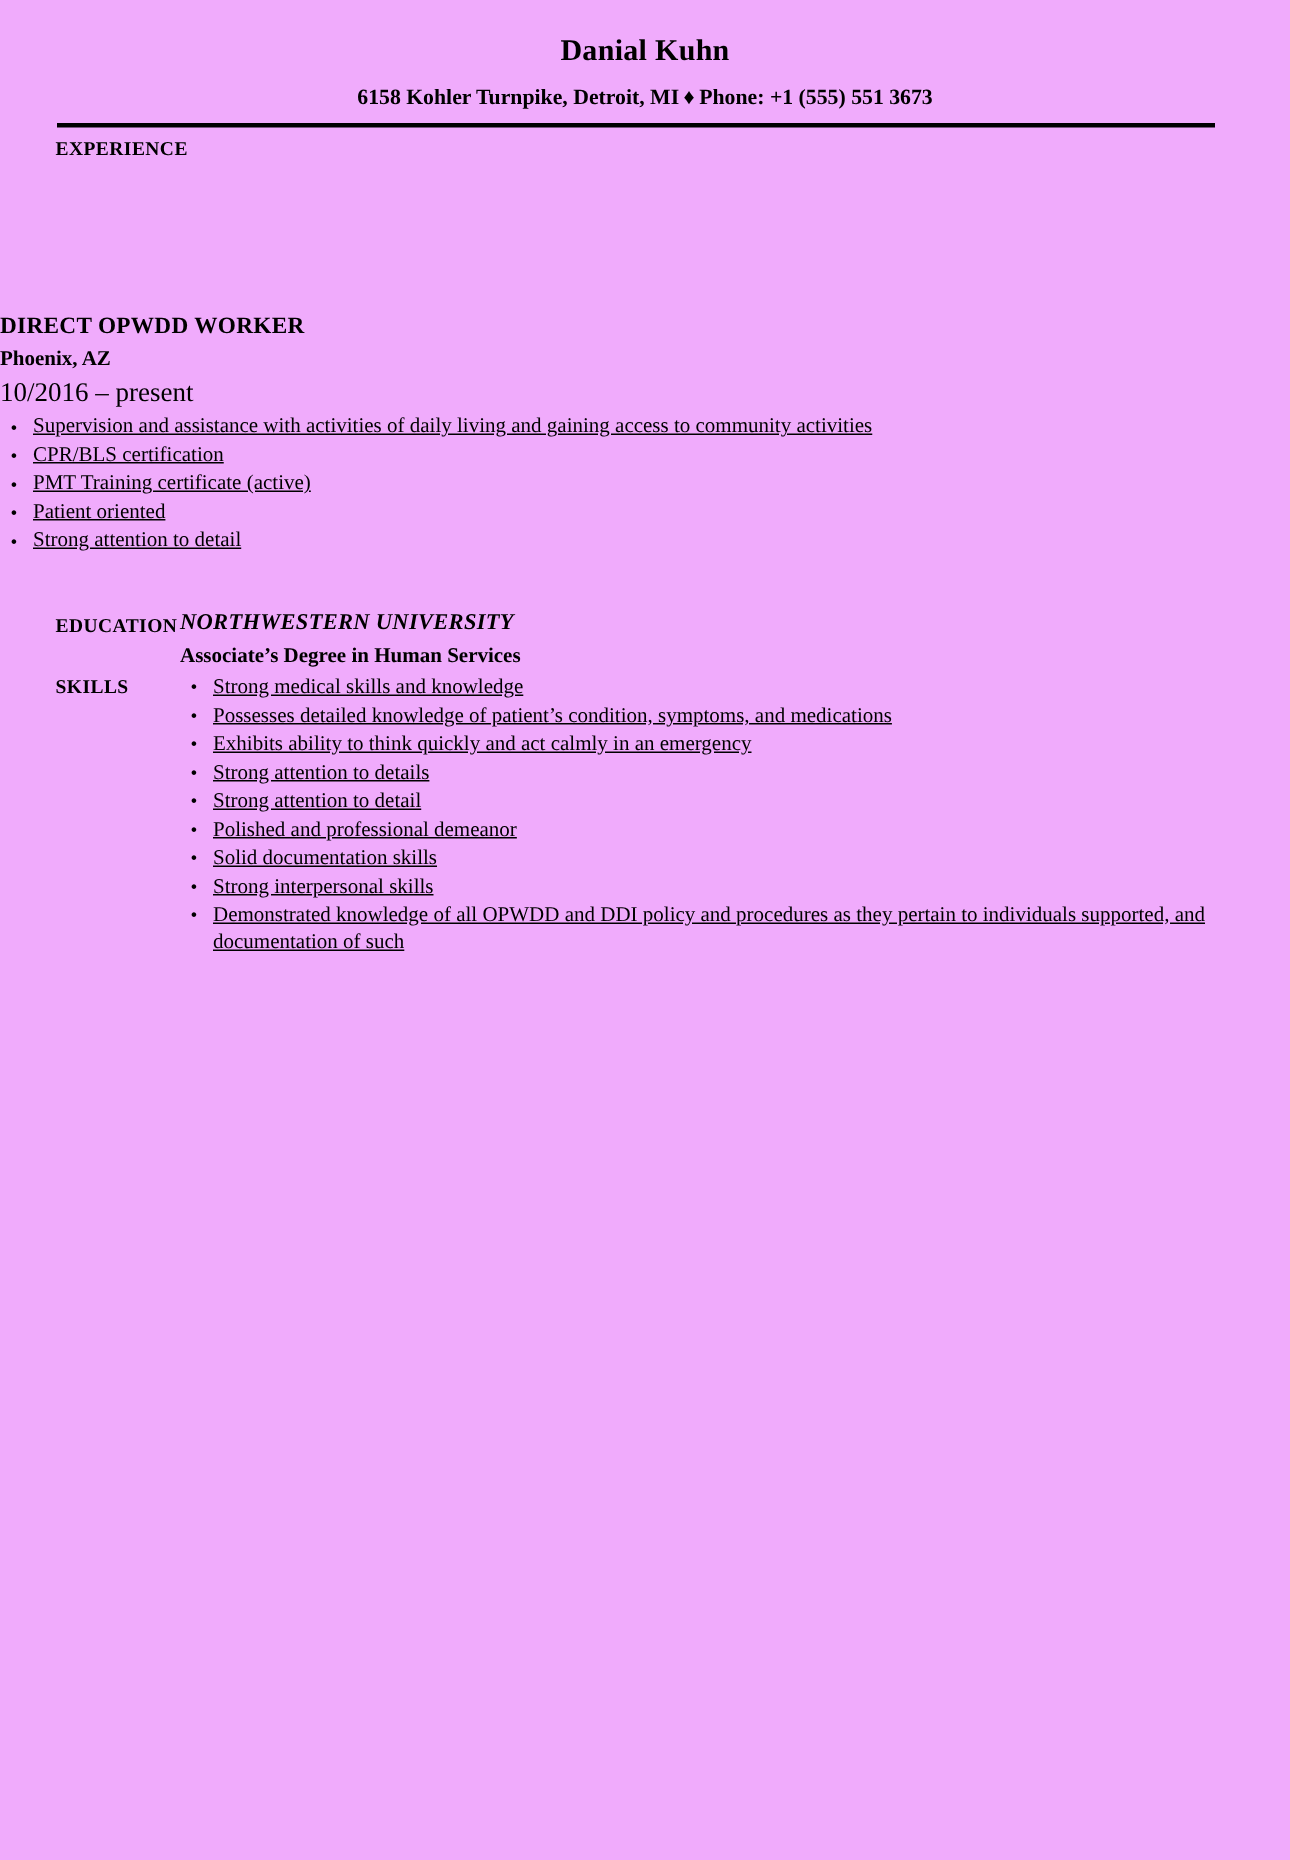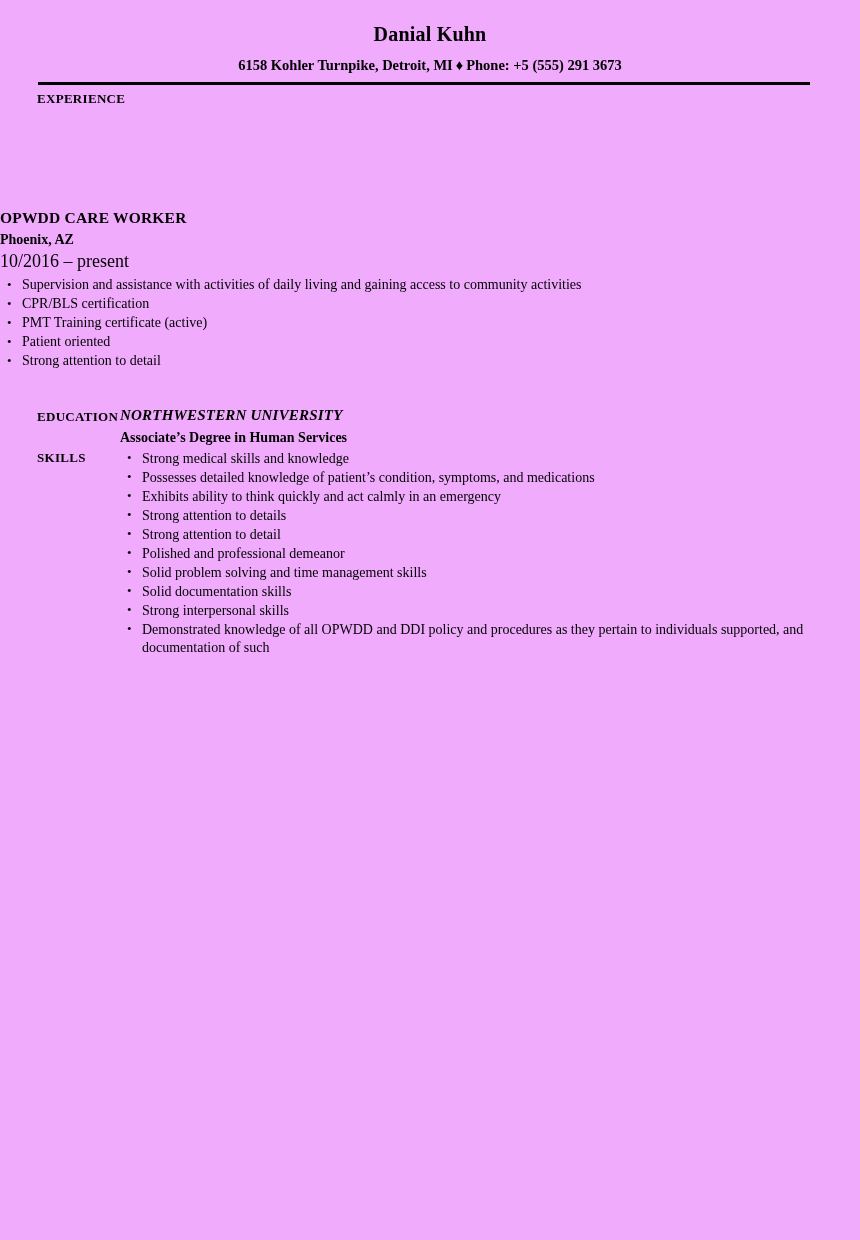--- a/index.html
+++ b/index.html
@@ -116,49 +116,50 @@
     list-style: none;
     margin: 3px 0 0 0;
     padding: 0;
   }
   ul.bullets li {
     position: relative;
     padding-left: 22px;
     font-size: 14px;
     line-height: 1.32;
     margin: 0 0 0.5px 0;
+    text-decoration: underline;
   }
   ul.bullets li::before {
     content: "\2022";
     position: absolute;
     left: 7px;
     top: -0.5px;
     font-size: 13px;
     line-height: 1.32;
   }
 </style>
 </head>
 <body>
 
 <div class="page">
 
   <div class="header">
     <div class="full-name">Danial Kuhn</div>
 
     <div class="contact-line">
-      <span>6158 Kohler Turnpike, Detroit, MI</span><span class="contact-sep">♦</span><span>Phone: +5 (555) 291 3673</span>
+      <span>6158 Kohler Turnpike, Detroit, MI</span><span class="contact-sep">♦</span><span>Phone: +1 (555) 551 3673</span>
     </div>
 
     <div class="header-rule"></div>
   </div>
 
   <div class="section section-experience">
     <div class="section-label">EXPERIENCE</div>
     <div class="section-body">
-      <div class="job-title">OPWDD CARE WORKER</div>
+      <div class="job-title">DIRECT OPWDD WORKER</div>
       <div class="job-location">Phoenix, AZ</div>
       <div class="job-dates">10/2016 – present</div>
       <ul class="bullets">
           <li>Supervision and assistance with activities of daily living and gaining access to community activities</li>
           <li>CPR/BLS certification</li>
           <li>PMT Training certificate (active)</li>
           <li>Patient oriented</li>
           <li>Strong attention to detail</li>
         </ul>
     </div>
@@ -175,21 +176,20 @@
   <div class="section section-skills">
     <div class="section-label">SKILLS</div>
     <div class="section-body">
       <ul class="bullets">
           <li>Strong medical skills and knowledge</li>
           <li>Possesses detailed knowledge of patient’s condition, symptoms, and medications</li>
           <li>Exhibits ability to think quickly and act calmly in an emergency</li>
           <li>Strong attention to details</li>
           <li>Strong attention to detail</li>
           <li>Polished and professional demeanor</li>
-          <li>Solid problem solving and time management skills</li>
           <li>Solid documentation skills</li>
           <li>Strong interpersonal skills</li>
           <li>Demonstrated knowledge of all OPWDD and DDI policy and procedures as they pertain to individuals supported, and documentation of such</li>
         </ul>
     </div>
   </div>
 
 </div>
 
 </body></html>

